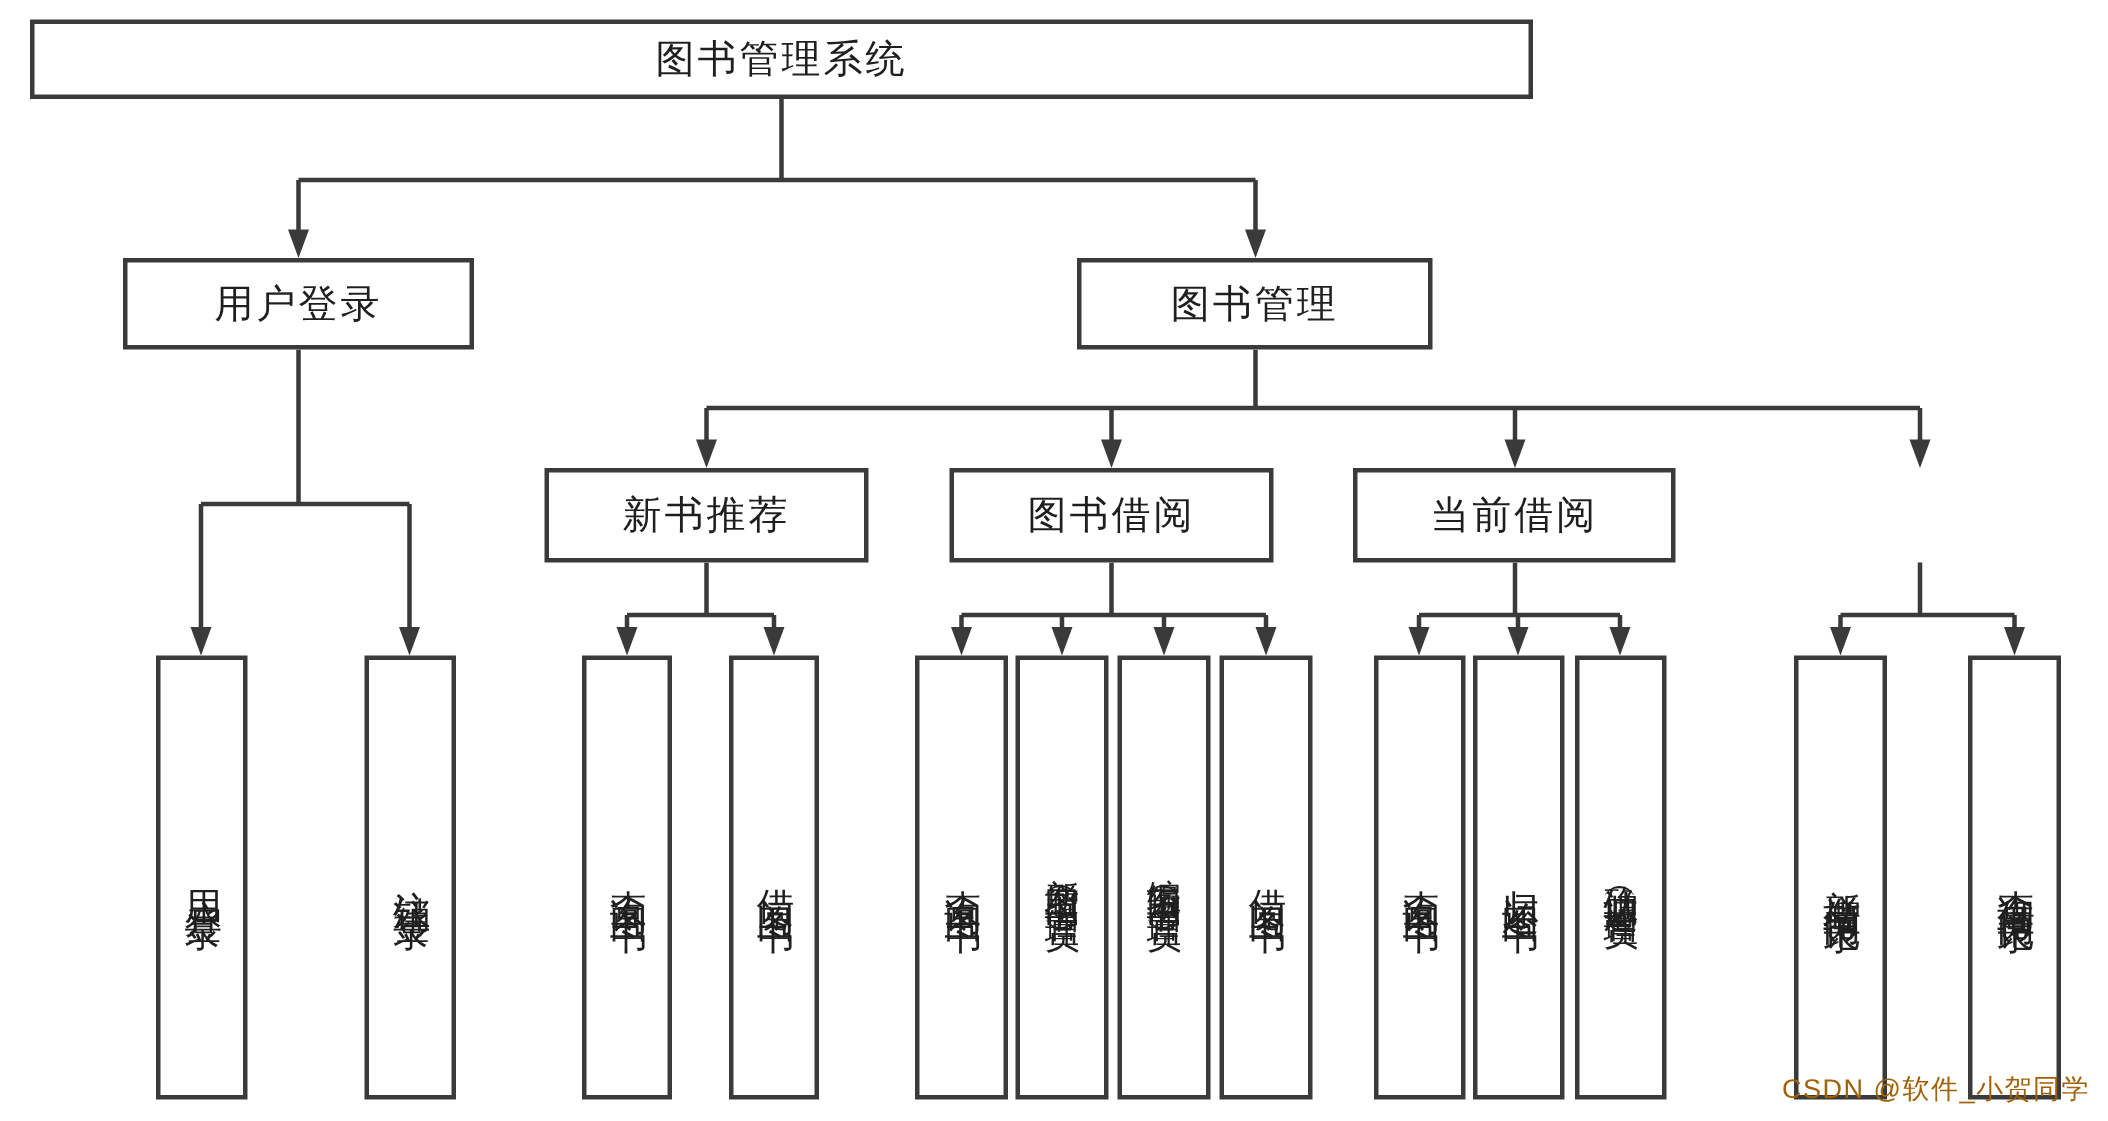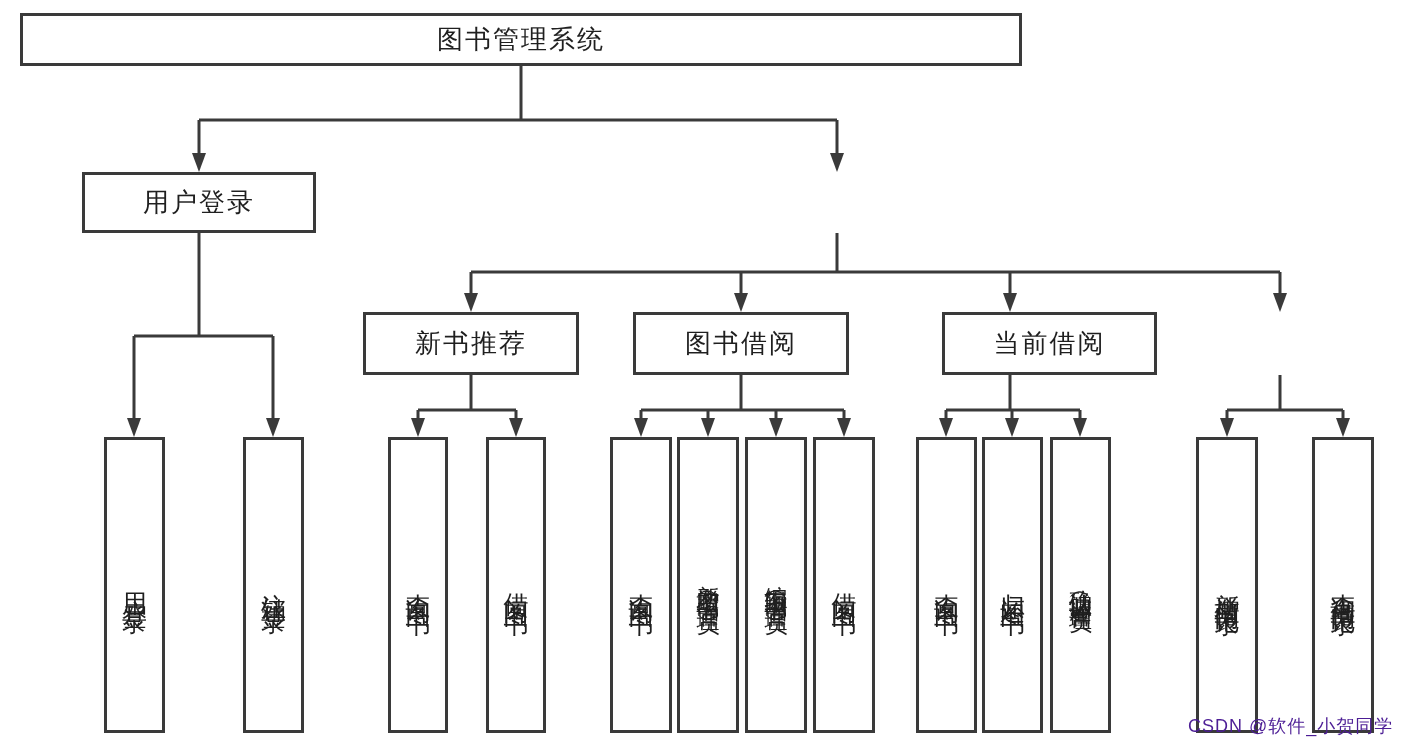--- a/index.html
+++ b/index.html
@@ -49,21 +49,21 @@
     color: #1f1f1f;
     z-index: 2;
     overflow: hidden;
   }
   #watermark {
     position: absolute;
     left: 1188px;
     top: 714px;
     font-size: 18px;
     letter-spacing: 1px;
-    color: #4c1d95;
+    color: #a16207;
     z-index: 5;
     white-space: nowrap;
   }
 </style>
 </head>
 <body>
 
 <div id="stage">
 
   <svg id="edges" viewBox="0 0 1405 747" xmlns="http://www.w3.org/2000/svg">
@@ -103,24 +103,25 @@
       <polygon points="1005,418 1019,418 1012,437"></polygon>
       <polygon points="1073,418 1087,418 1080,437"></polygon>
       <polygon points="1220,418 1234,418 1227,437"></polygon>
       <polygon points="1336,418 1350,418 1343,437"></polygon>
     </g>
   </svg>
 
   <div class="node" style="left:20px; top:13px; width:1002px; height:53px;">图书管理系统</div>
 
   <div class="node" style="left:82px; top:172px; width:234px; height:61px;">用户登录</div>
+  <div class="node" style="left:718px; top:172px; width:237px; height:61px;">图书管理</div>
 
   <div class="node" style="left:633px; top:312px; width:216px; height:63px;">图书借阅</div>
   <div class="node" style="left:363px; top:312px; width:216px; height:63px;">新书推荐</div>
-  <div class="node" style="left:902px; top:312px; width:215px; height:63px;margin-left:40px;">当前借阅</div>
+  <div class="node" style="left:902px; top:312px; width:215px; height:63px;">当前借阅</div>
 
   <div class="leaf" style="left:104px; width:61px;">用户登录</div>
   <div class="leaf" style="left:243px; width:61px;">注销登录</div>
 
   <div class="leaf" style="left:388px; width:60px;">查询图书</div>
   <div class="leaf" style="left:486px; width:60px;">借阅图书</div>
 
   <div class="leaf" style="left:610px; width:62px;">查询图书</div>
   <div class="leaf" style="left:677px; width:62px; font-size:23px; letter-spacing:4px;">新增图书（管理员）</div>
   <div class="leaf" style="left:745px; width:62px; font-size:23px; letter-spacing:4px;">编辑图书（管理员）</div>

